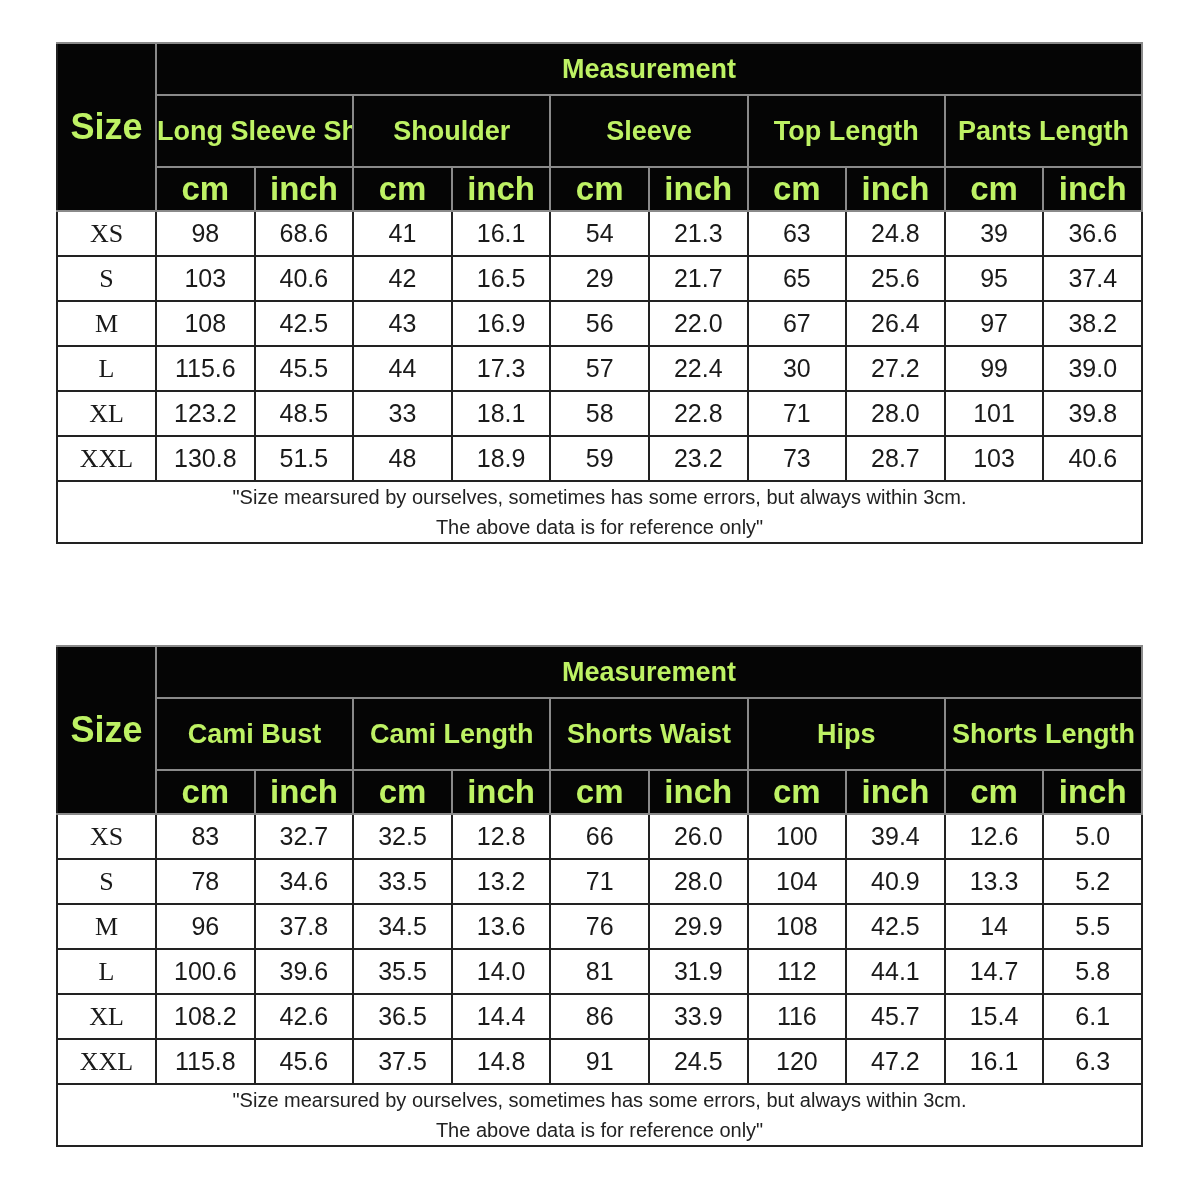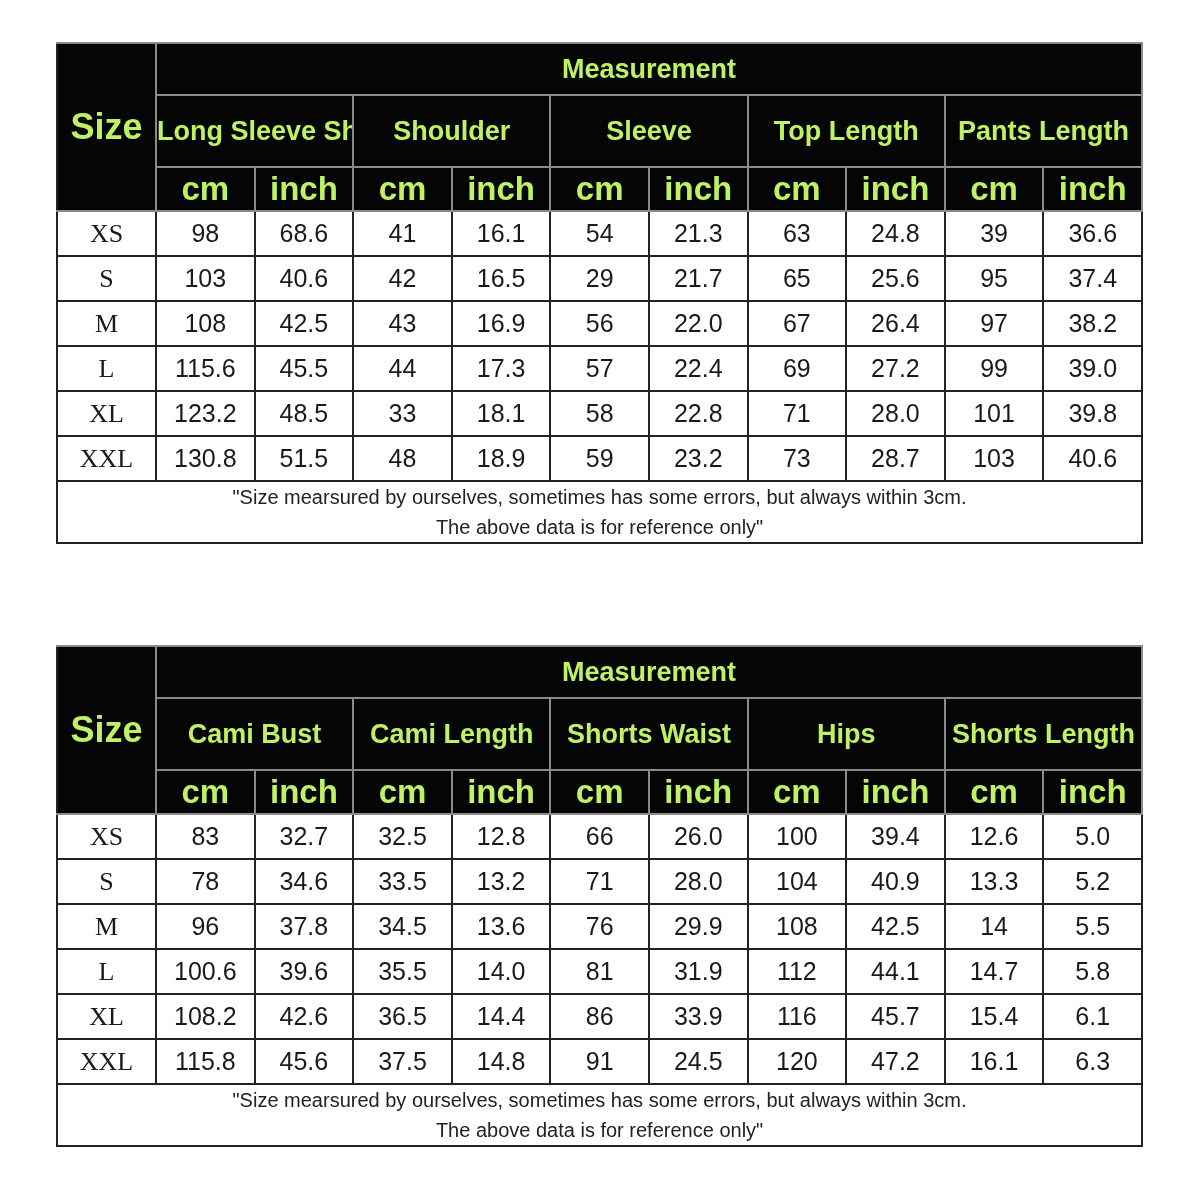--- a/index.html
+++ b/index.html
@@ -117,21 +117,21 @@
           <td>38.2</td>
         </tr>
         <tr>
           <td class="size-cell">L</td>
           <td>115.6</td>
           <td>45.5</td>
           <td>44</td>
           <td>17.3</td>
           <td>57</td>
           <td>22.4</td>
-          <td>69</td>
+          <td>30</td>
           <td>27.2</td>
           <td>99</td>
           <td>39.0</td>
         </tr>
         <tr>
           <td class="size-cell">XL</td>
           <td>123.2</td>
           <td>48.5</td>
           <td>33</td>
           <td>18.1</td>

